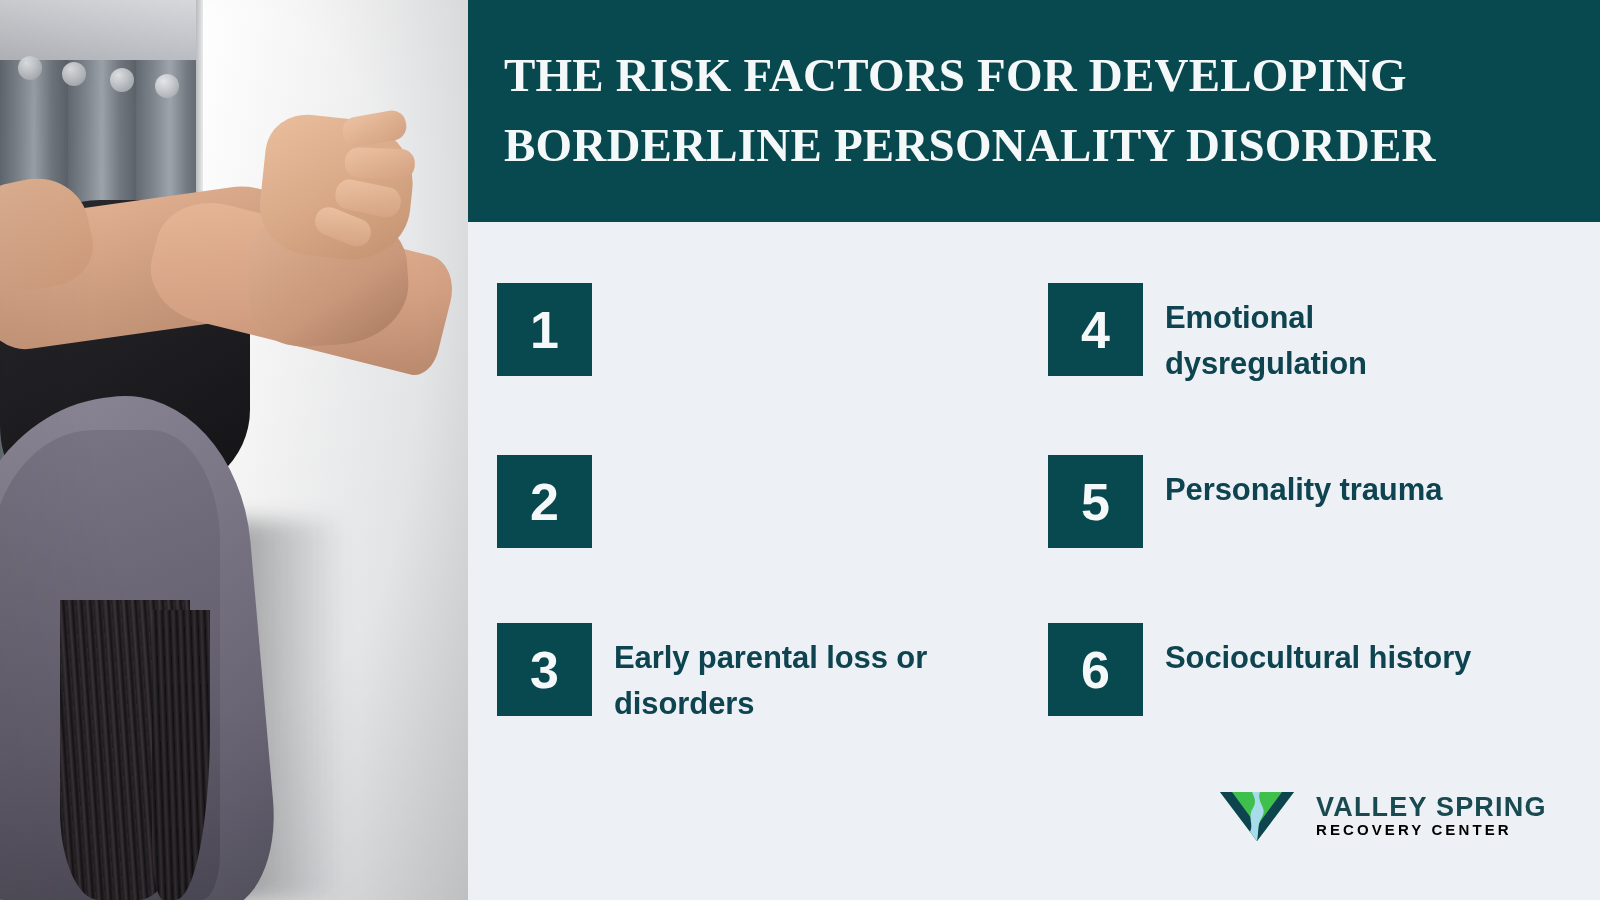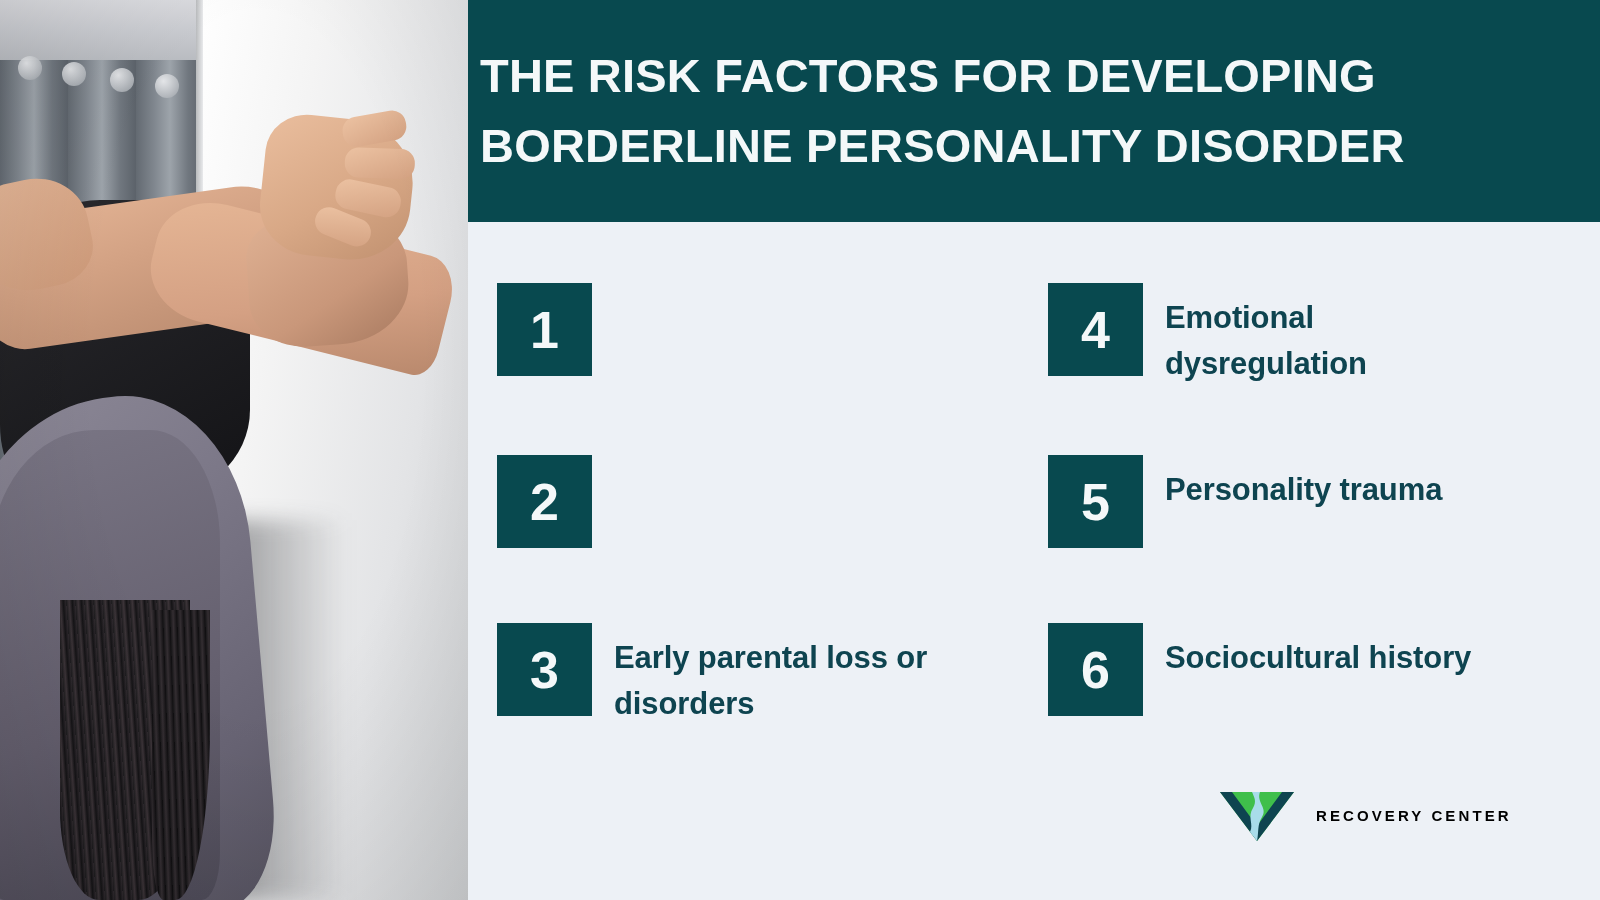--- a/index.html
+++ b/index.html
@@ -142,26 +142,26 @@
 
   
   .header {
     position:absolute; left:468px; top:0;
     width:1132px; height:222px;
     background:#08494F;
     display:flex; align-items:center;
   }
   .header-title {
     color:#F4F8F9;
-    font-family:Liberation Sans, sans-serif;
+    font-family:Liberation Serif, serif;
     font-weight:700;
     font-size:47px;
     line-height:1.48;
     letter-spacing:.2px;
-    padding-left:12px;
+    padding-left:36px;
     max-width:1040px;
     text-transform:uppercase;
   }
 
   
   .list-area {
     position:absolute; left:468px; top:222px;
     width:1132px; height:678px;
   }
   .col {
@@ -307,17 +307,18 @@
     </div>
   </div>
 
   <div class="logo">
     <svg class="logo-mark" viewBox="0 0 82 58">
       <polygon points="4,6 78,6 41,55" fill="#3FBF4B"></polygon>
       <path d="M4,6 L16,6 L41,40 L66,6 L78,6 L41,55 Z" fill="#0E4450"></path>
       <path d="M44,6 C40,16 52,22 46,31 C41,39 43,46 41,55 L34,46 C38,38 31,31 37,22 C41,15 38,11 36,6 Z" fill="#A8DCEA"></path>
     </svg>
     <div class="logo-text">
+      <span class="logo-name">VALLEY SPRING</span>
       <span class="logo-sub">RECOVERY CENTER</span>
     </div>
   </div>
 
 </div>
 
 </body></html>

